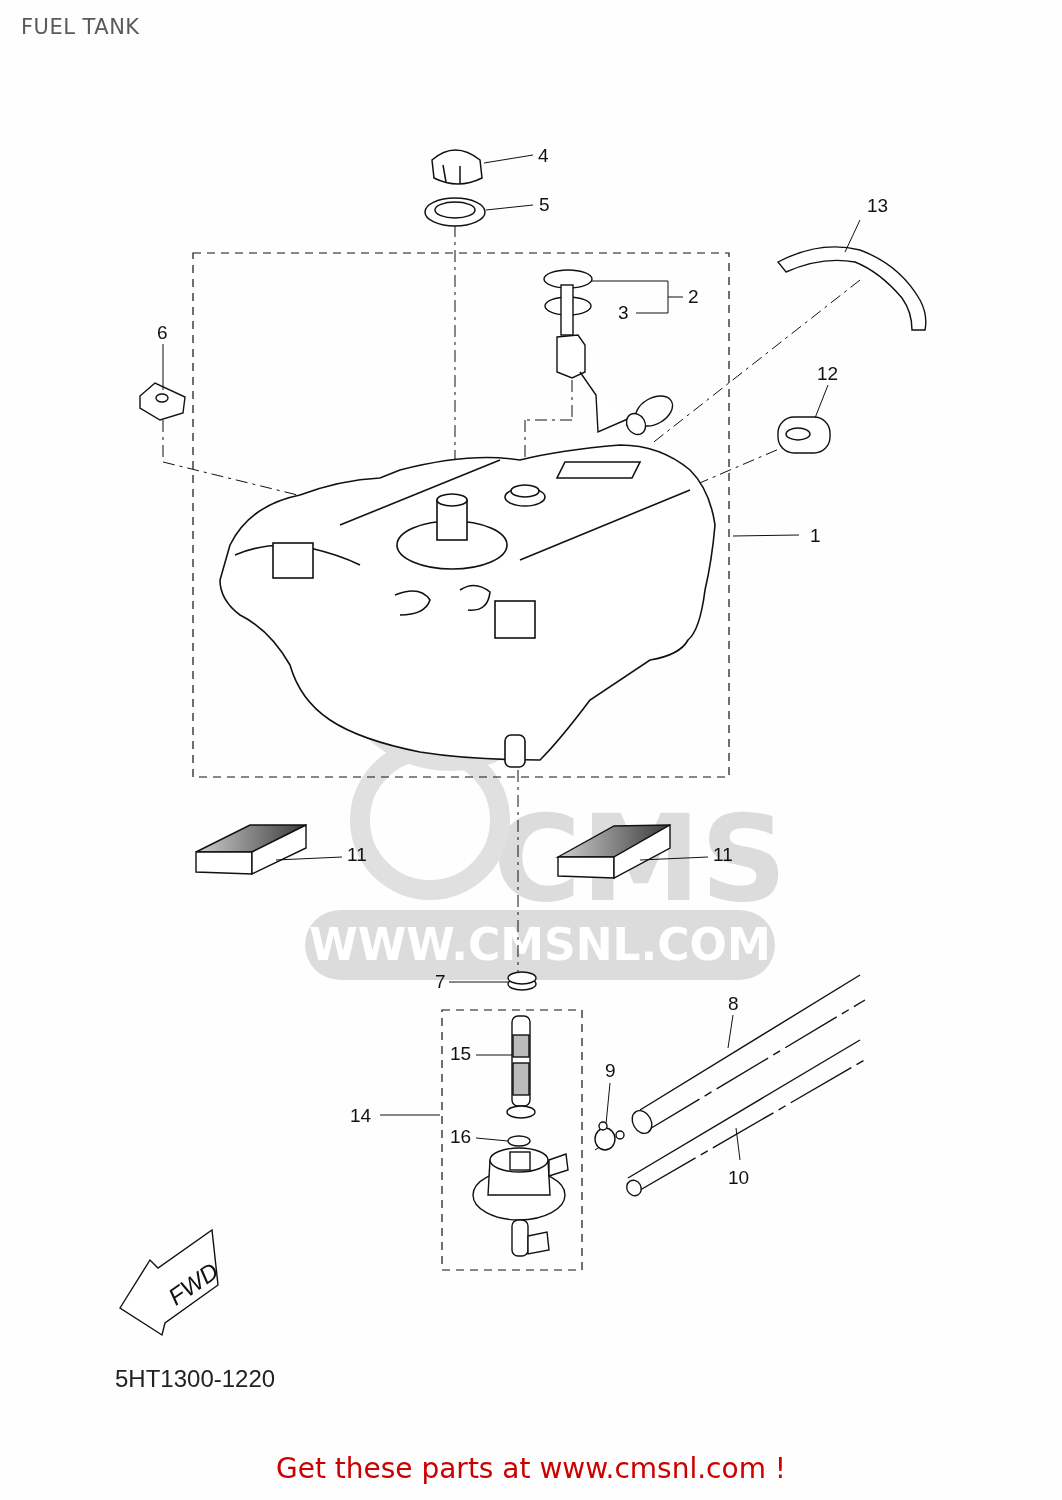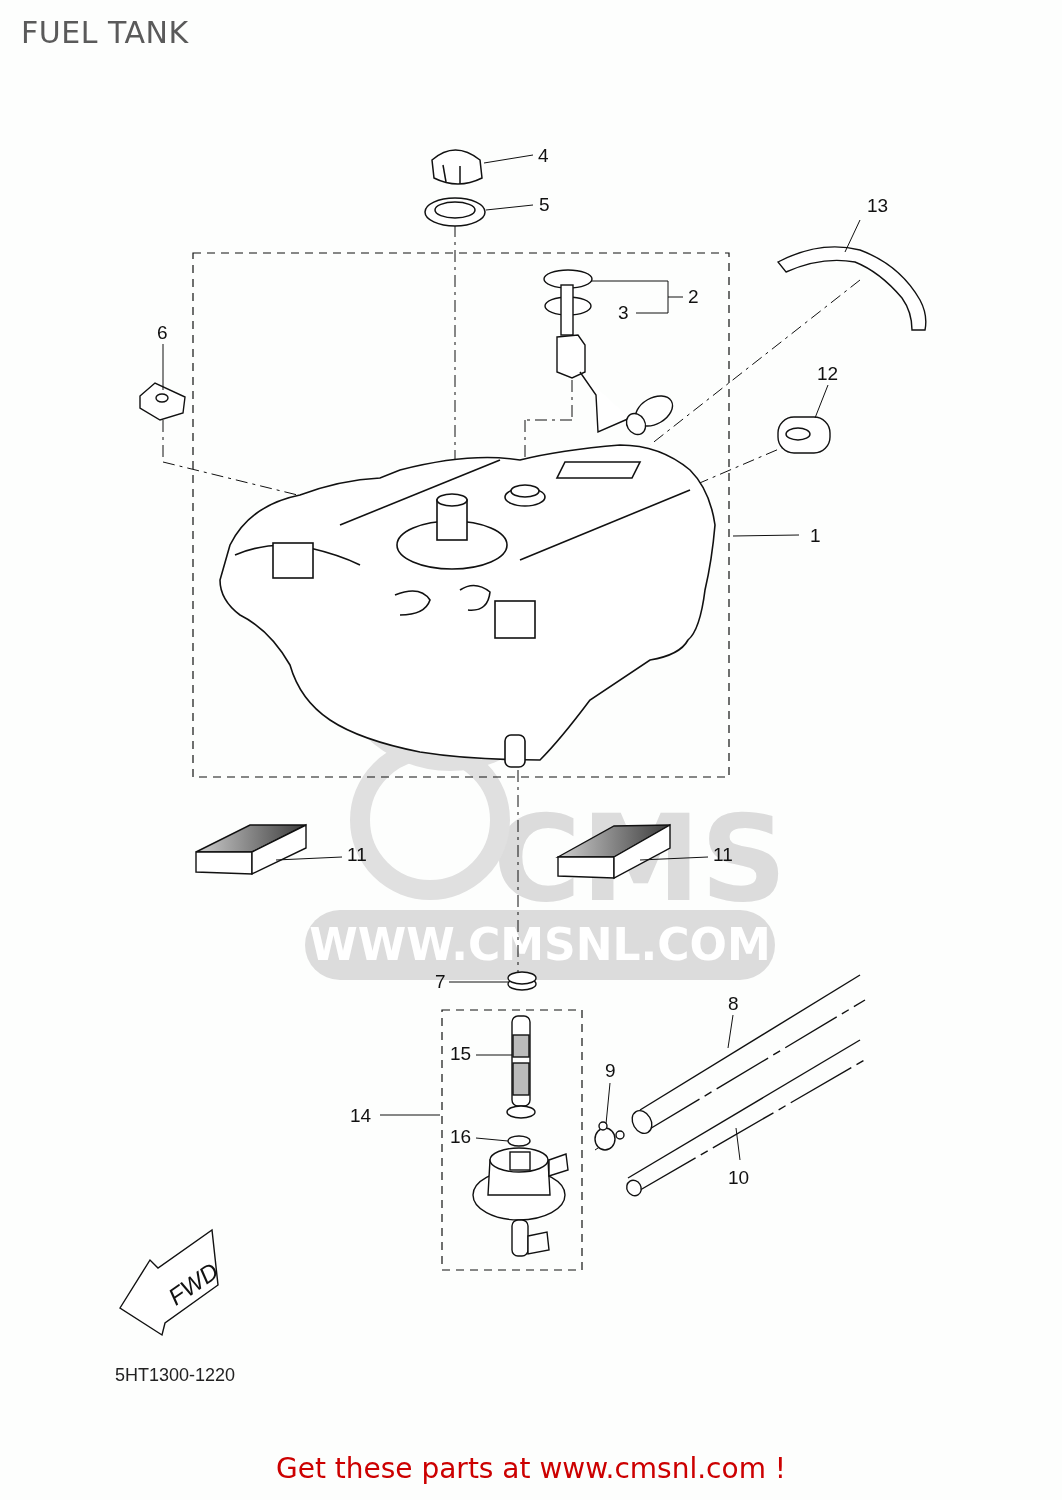--- a/index.html
+++ b/index.html
@@ -1,22 +1,22 @@
 <!DOCTYPE html>
 <html><head>
 <meta charset="utf-8">
 <style>
   html, body { margin: 0; padding: 0; background: #fdfefd; }
   body { width: 1062px; height: 1500px; position: relative; overflow: hidden;
          font-family: "Liberation Sans", "DejaVu Sans", sans-serif; }
-  .title { position: absolute; left: 21px; top: 15px; font-size: 30px; color: #5a5a5a;
+  .title { position: absolute; left: 21px; top: 15px; font-size: 21px; color: #5a5a5a;
            letter-spacing: 0.5px; font-family: "DejaVu Sans", sans-serif; }
   .diagram { position: absolute; left: 0; top: 0; width: 1062px; height: 1500px; }
   .callout { font-family: "Liberation Sans", sans-serif; font-size: 19px; fill: #111; }
-  .code { position: absolute; left: 115px; top: 1365px; font-size: 18px; color: #222;
+  .code { position: absolute; left: 115px; top: 1365px; font-size: 24px; color: #222;
           font-family: "Liberation Sans", sans-serif; text-align: center; }
   .footer { position: absolute; left: 0; width: 1062px; top: 1452px; text-align: center;
             font-size: 28px; color: #cc0000; font-family: "DejaVu Sans", sans-serif; }
   .wm-text { font-family: "DejaVu Sans", sans-serif; font-weight: bold; fill: #fff; }
 </style>
 </head>
 <body>
 
 <div class="title">FUEL TANK</div>
 

